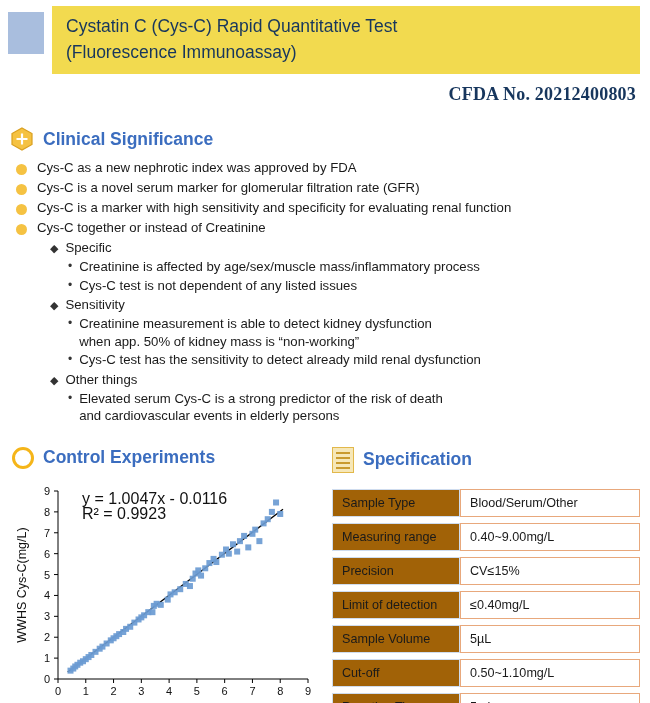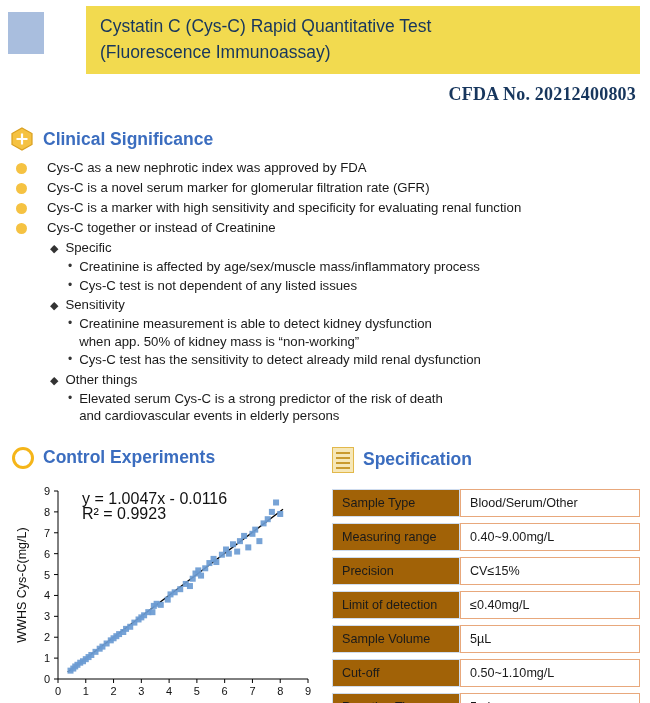--- a/index.html
+++ b/index.html
@@ -12,21 +12,20 @@
     color: #1a1a1a;
     overflow: hidden;
     position: relative;
   }
 
   
   .header {
     display: flex;
     align-items: stretch;
     padding: 6px 0 0 0;
-    gap: 34px;
   }
   .header-swatch {
     width: 36px;
     height: 42px;
     background: #a9bede;
     margin-left: 8px;
     margin-top: 6px;
     flex: none;
   }
   .header-title-box {
@@ -76,22 +75,22 @@
   }
   .badge-hex svg { display: block; }
 
   
   .bullets {
     margin: 8px 0 0 0;
     padding: 0 10px 0 16px;
   }
   .b-row {
     display: flex;
-    align-items: flex-start;
-    gap: 20px;
+    align-items: center;
+    gap: 10px;
     margin-bottom: 3px;
   }
   .dot {
     width: 11px;
     height: 11px;
     border-radius: 50%;
     background: #f5c242;
     flex: none;
     margin-top: 4px;
   }

